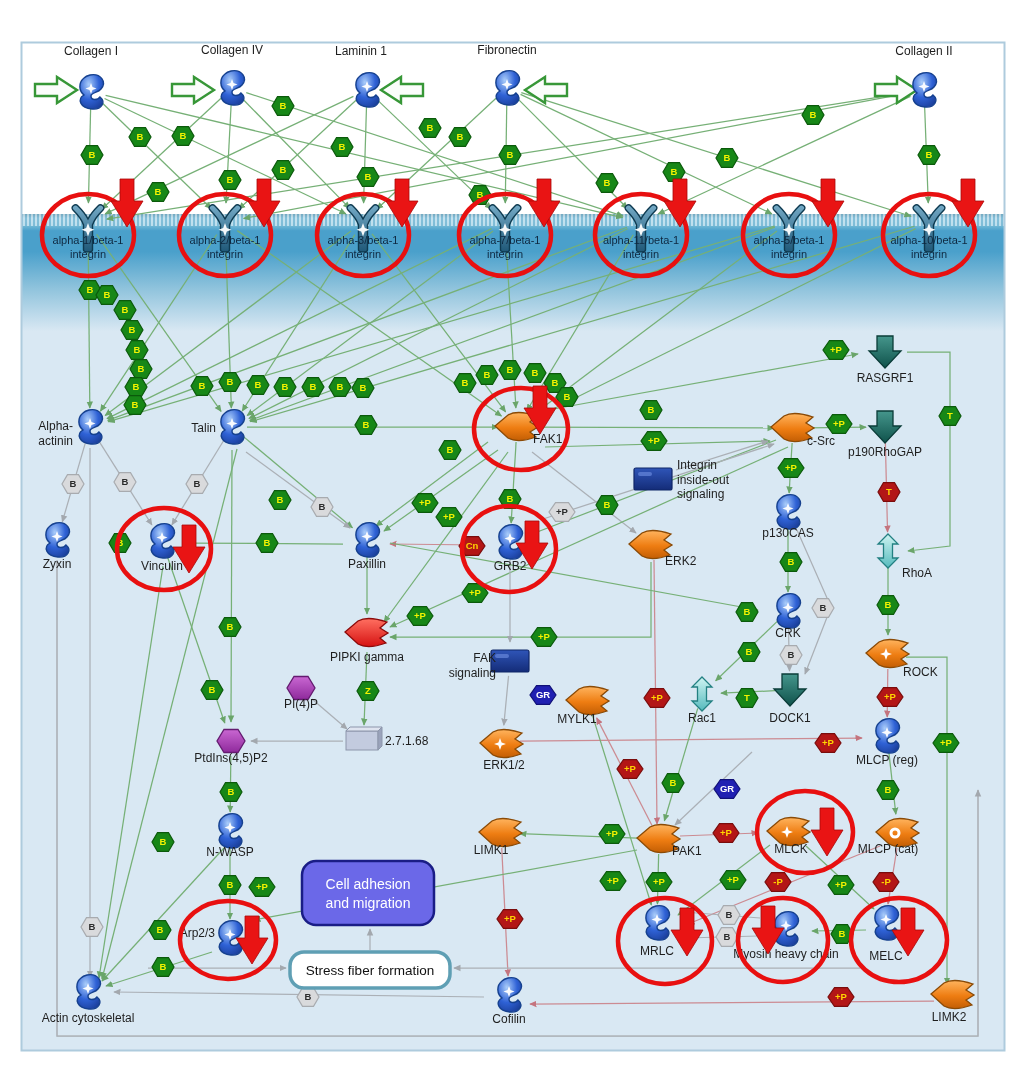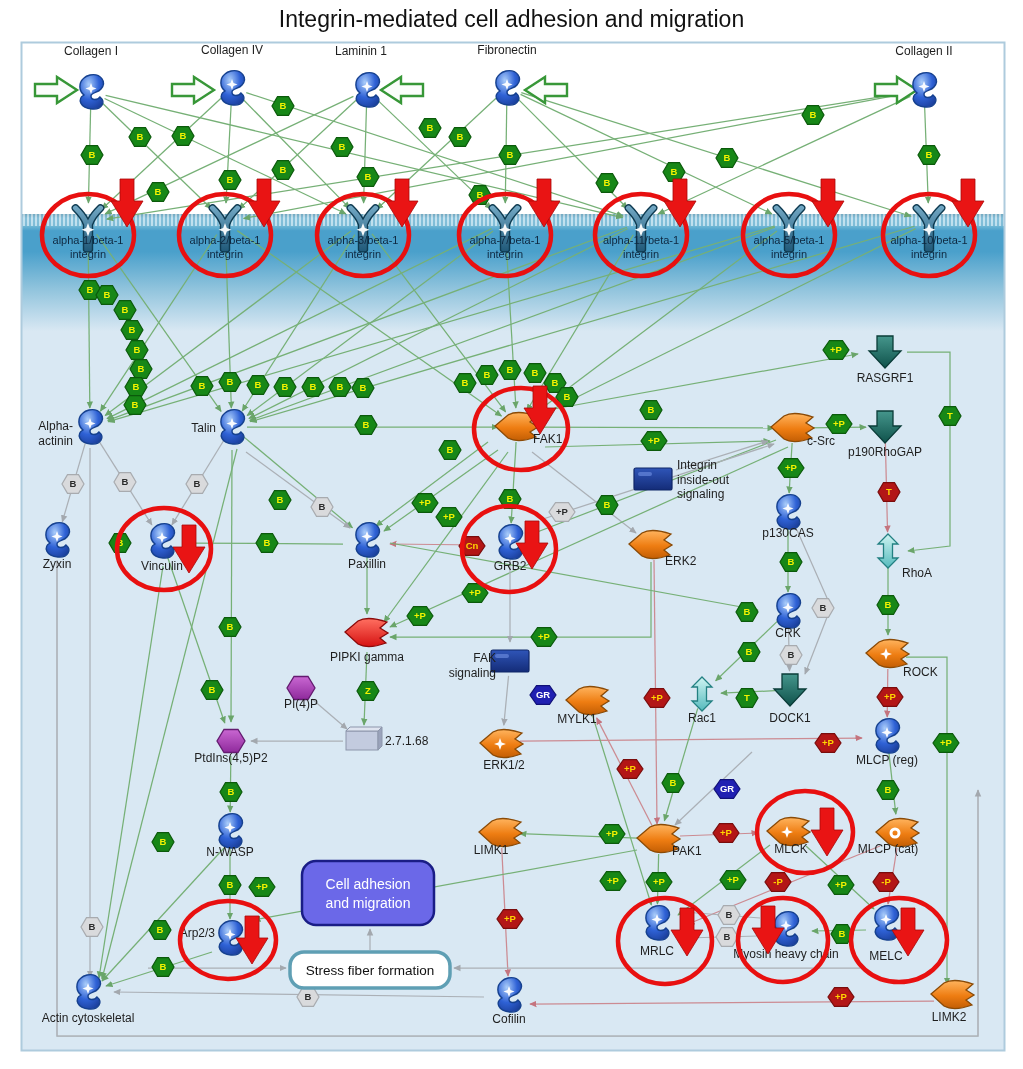--- a/index.html
+++ b/index.html
@@ -19,21 +19,20 @@
   .badge.g text{fill:#f2f200;}
   .badge.e text{fill:#2b2b2b;}
   .badge.r text{fill:#ffd400;}
   .badge.b text{fill:#ffffff;}
   .anno{stroke:#e81010;fill:none;stroke-width:4.5;}
 </style>
 </head>
 <body>
 
 <div class="canvas">
-  <div class="title">Integrin-mediated cell adhesion and migration</div>
   <svg id="diagram" width="1023" height="1069" viewBox="0 0 1023 1069">
     <defs>
       <radialGradient id="gBlue" cx="38%" cy="28%" r="80%">
         <stop offset="0" stop-color="#aacdfa"></stop>
           <stop offset="0.55" stop-color="#2f62d6"></stop>
           <stop offset="1" stop-color="#1b3f9b"></stop>
       </radialGradient>
       <linearGradient id="gInt" x1="0" y1="0" x2="0" y2="1">
         <stop offset="0" stop-color="#74aac6"></stop>
           <stop offset="1" stop-color="#1f5878"></stop>

